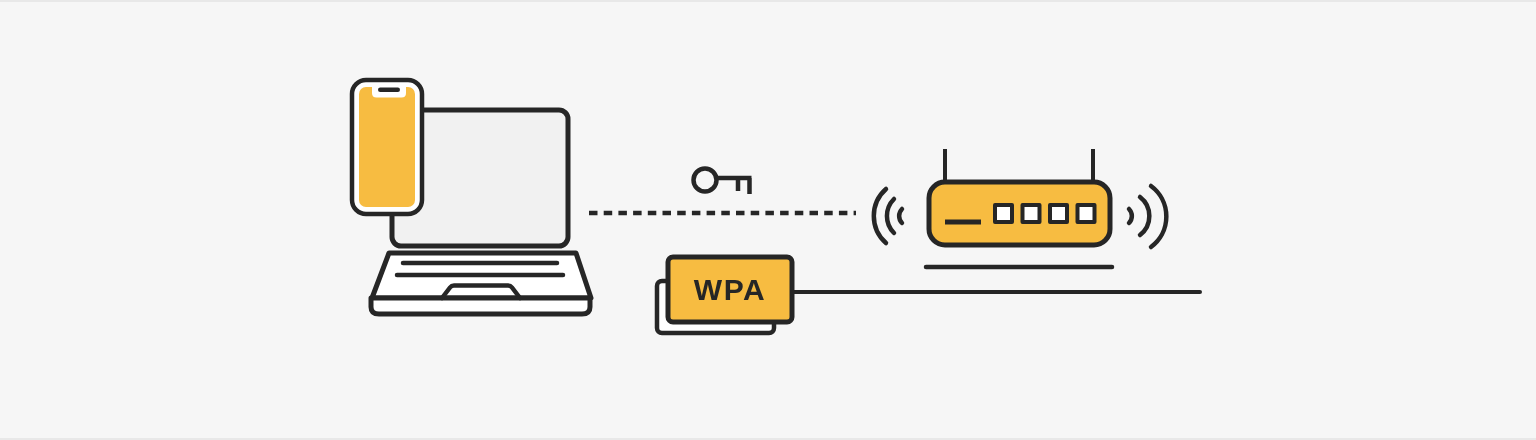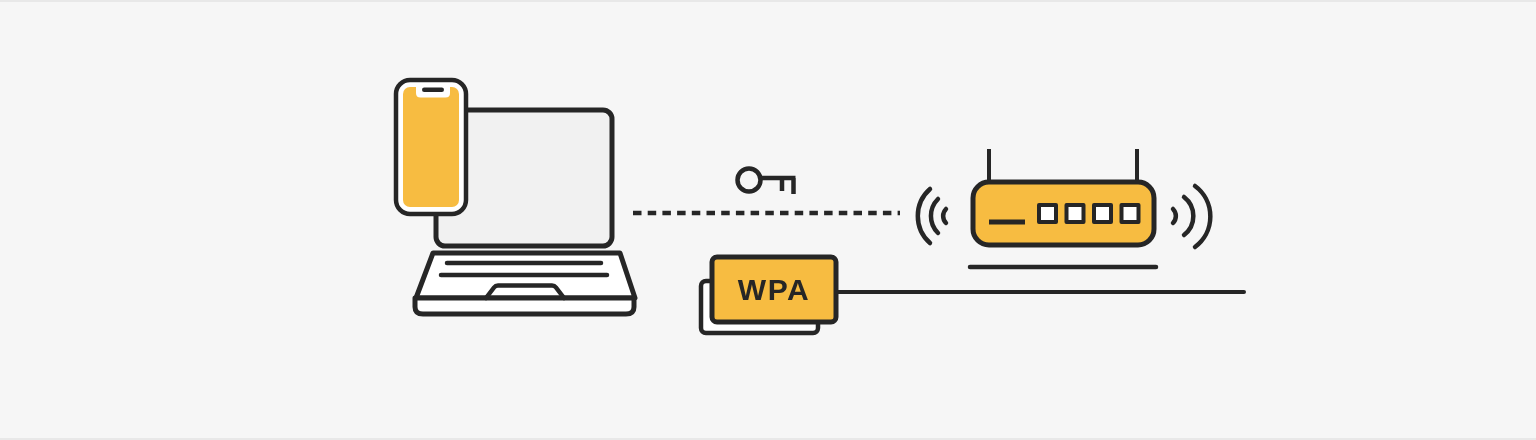--- a/index.html
+++ b/index.html
@@ -9,21 +9,20 @@
     background: var(--background, #F6F6F6);
     overflow: hidden;
   }
   .canvas {
     width: 1536px; height: 440px;
     box-sizing: border-box;
     background: var(--background, #F6F6F6);
     border-top: 2px solid var(--edge_border, #E8E8E8);
     border-bottom: 2px solid var(--edge_border, #E8E8E8);
     display: block;
-    padding-left: 44px;
   }
   svg { display: block; }
 
   
   .ln        { stroke: var(--outline); fill: none; stroke-linejoin: round; }
   .ln-round  { stroke: var(--outline); fill: none; stroke-linecap: round; stroke-linejoin: round; }
   .fill-card   { stroke: var(--outline); fill: var(--card_fill);   stroke-linejoin: round; }
   .fill-accent { stroke: var(--outline); fill: var(--accent);      stroke-linejoin: round; }
   .fill-screen { stroke: var(--outline); fill: var(--screen_fill); stroke-linejoin: round; }
   .solid-dark  { fill: var(--outline); stroke: none; }

